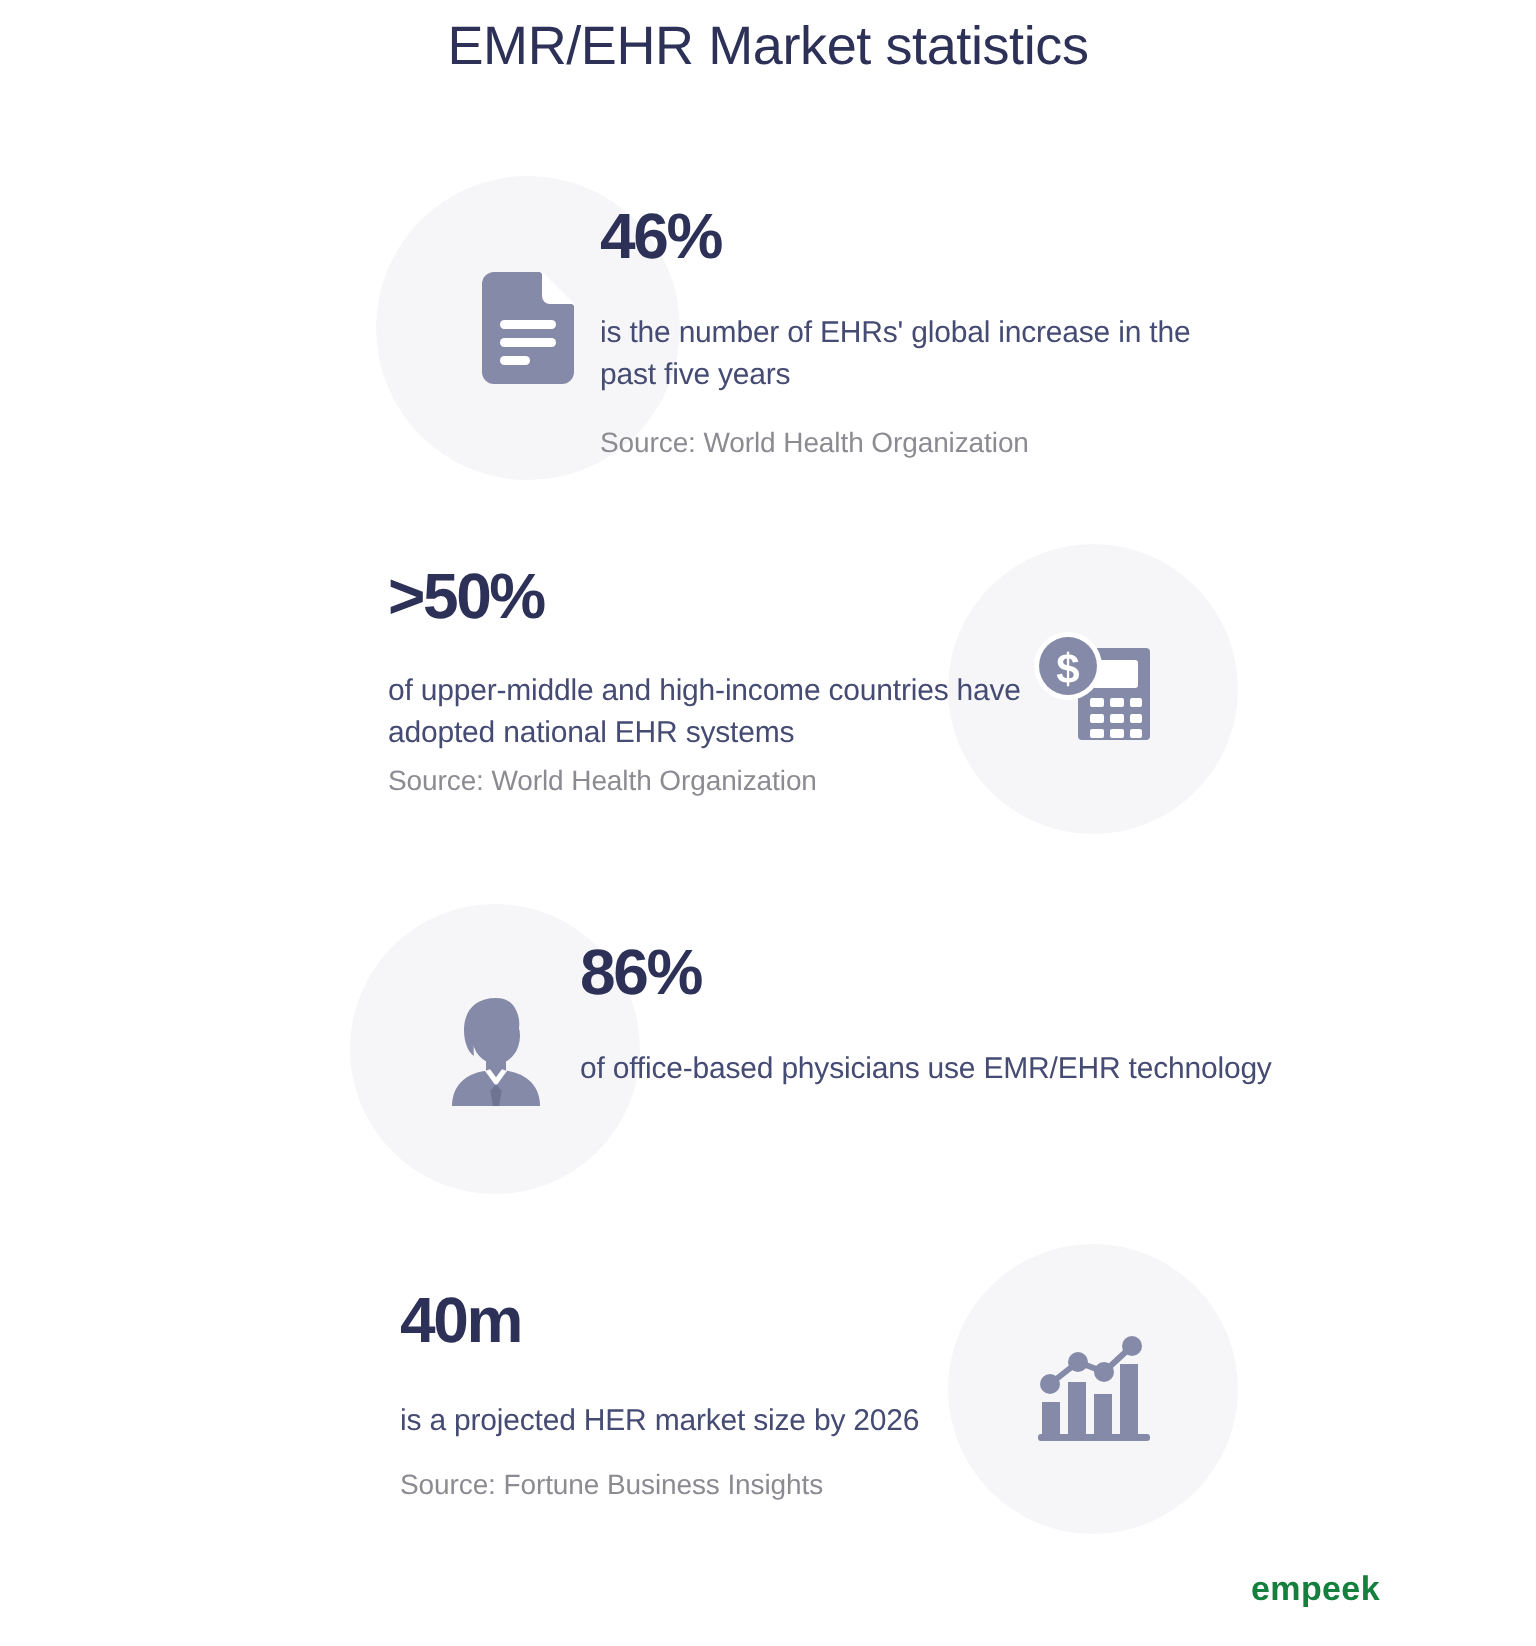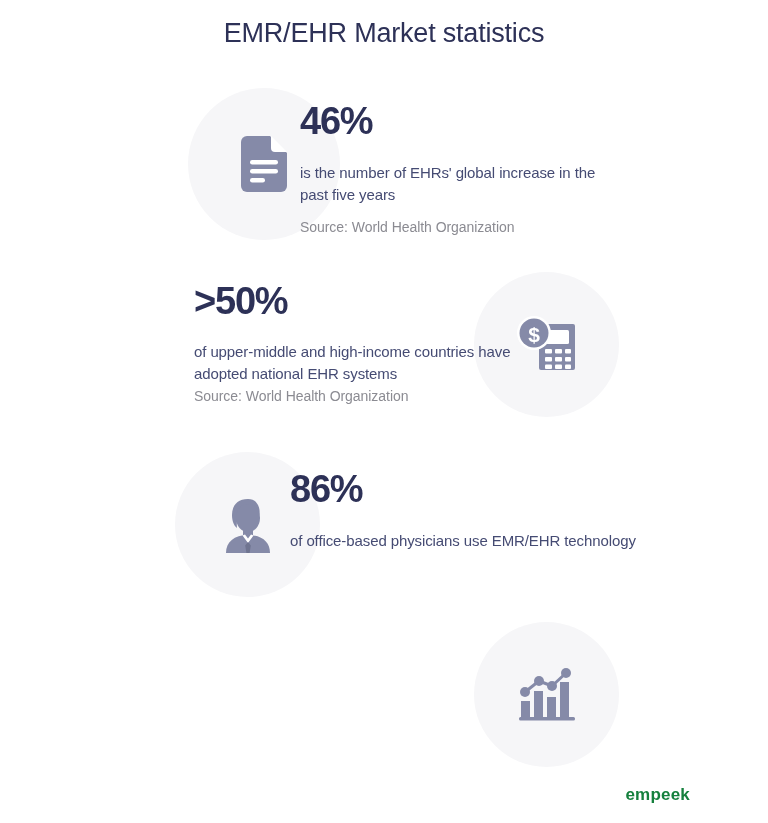--- a/index.html
+++ b/index.html
@@ -19,21 +19,21 @@
     position: relative;
     width: 768px;
     height: 823px;
     background: #ffffff;
   }
 
   
   .page-title {
     position: absolute;
     left: 0;
-    top: 18px;
+    top: 8px;
     width: 768px;
     text-align: center;
     font-size: 27px;
     font-weight: 500;
     letter-spacing: -0.2px;
     color: #2d3157;
   }
 
   
   .stat-block {
@@ -45,21 +45,21 @@
     border-radius: 50%;
     background: #f6f6f8;
     display: flex;
     align-items: center;
     justify-content: center;
   }
   .stat-text {
     position: absolute;
   }
   .stat-number {
-    font-size: 38px;
+    font-size: 32px;
     font-weight: 700;
     letter-spacing: -1.2px;
     color: #2d3157;
     line-height: 1.05;
     white-space: nowrap;
   }
   .stat-desc {
     font-size: 15px;
     font-weight: 400;
     color: #454b73;
@@ -214,17 +214,22 @@
 
           <polyline points="7,25 21,14 34,19 48,6" fill="none" stroke="#858aa8" stroke-width="3" stroke-linecap="round" stroke-linejoin="round"></polyline>
 
           <circle cx="7" cy="25" r="5" fill="#858aa8"></circle>
           <circle cx="21" cy="14" r="5" fill="#858aa8"></circle>
           <circle cx="34" cy="19" r="5" fill="#858aa8"></circle>
           <circle cx="48" cy="6" r="5" fill="#858aa8"></circle>
         </svg>
       </span>
     </div>
+    <div class="stat-text">
+      <div class="stat-number">40m</div>
+      <div class="stat-desc">is a projected HER market size by 2026</div>
+      <div class="stat-source">Source: Fortune Business Insights</div>
+    </div>
   </div>
 
   <div class="brand-logo">empeek</div>
 
 </div>
 
 </body></html>

